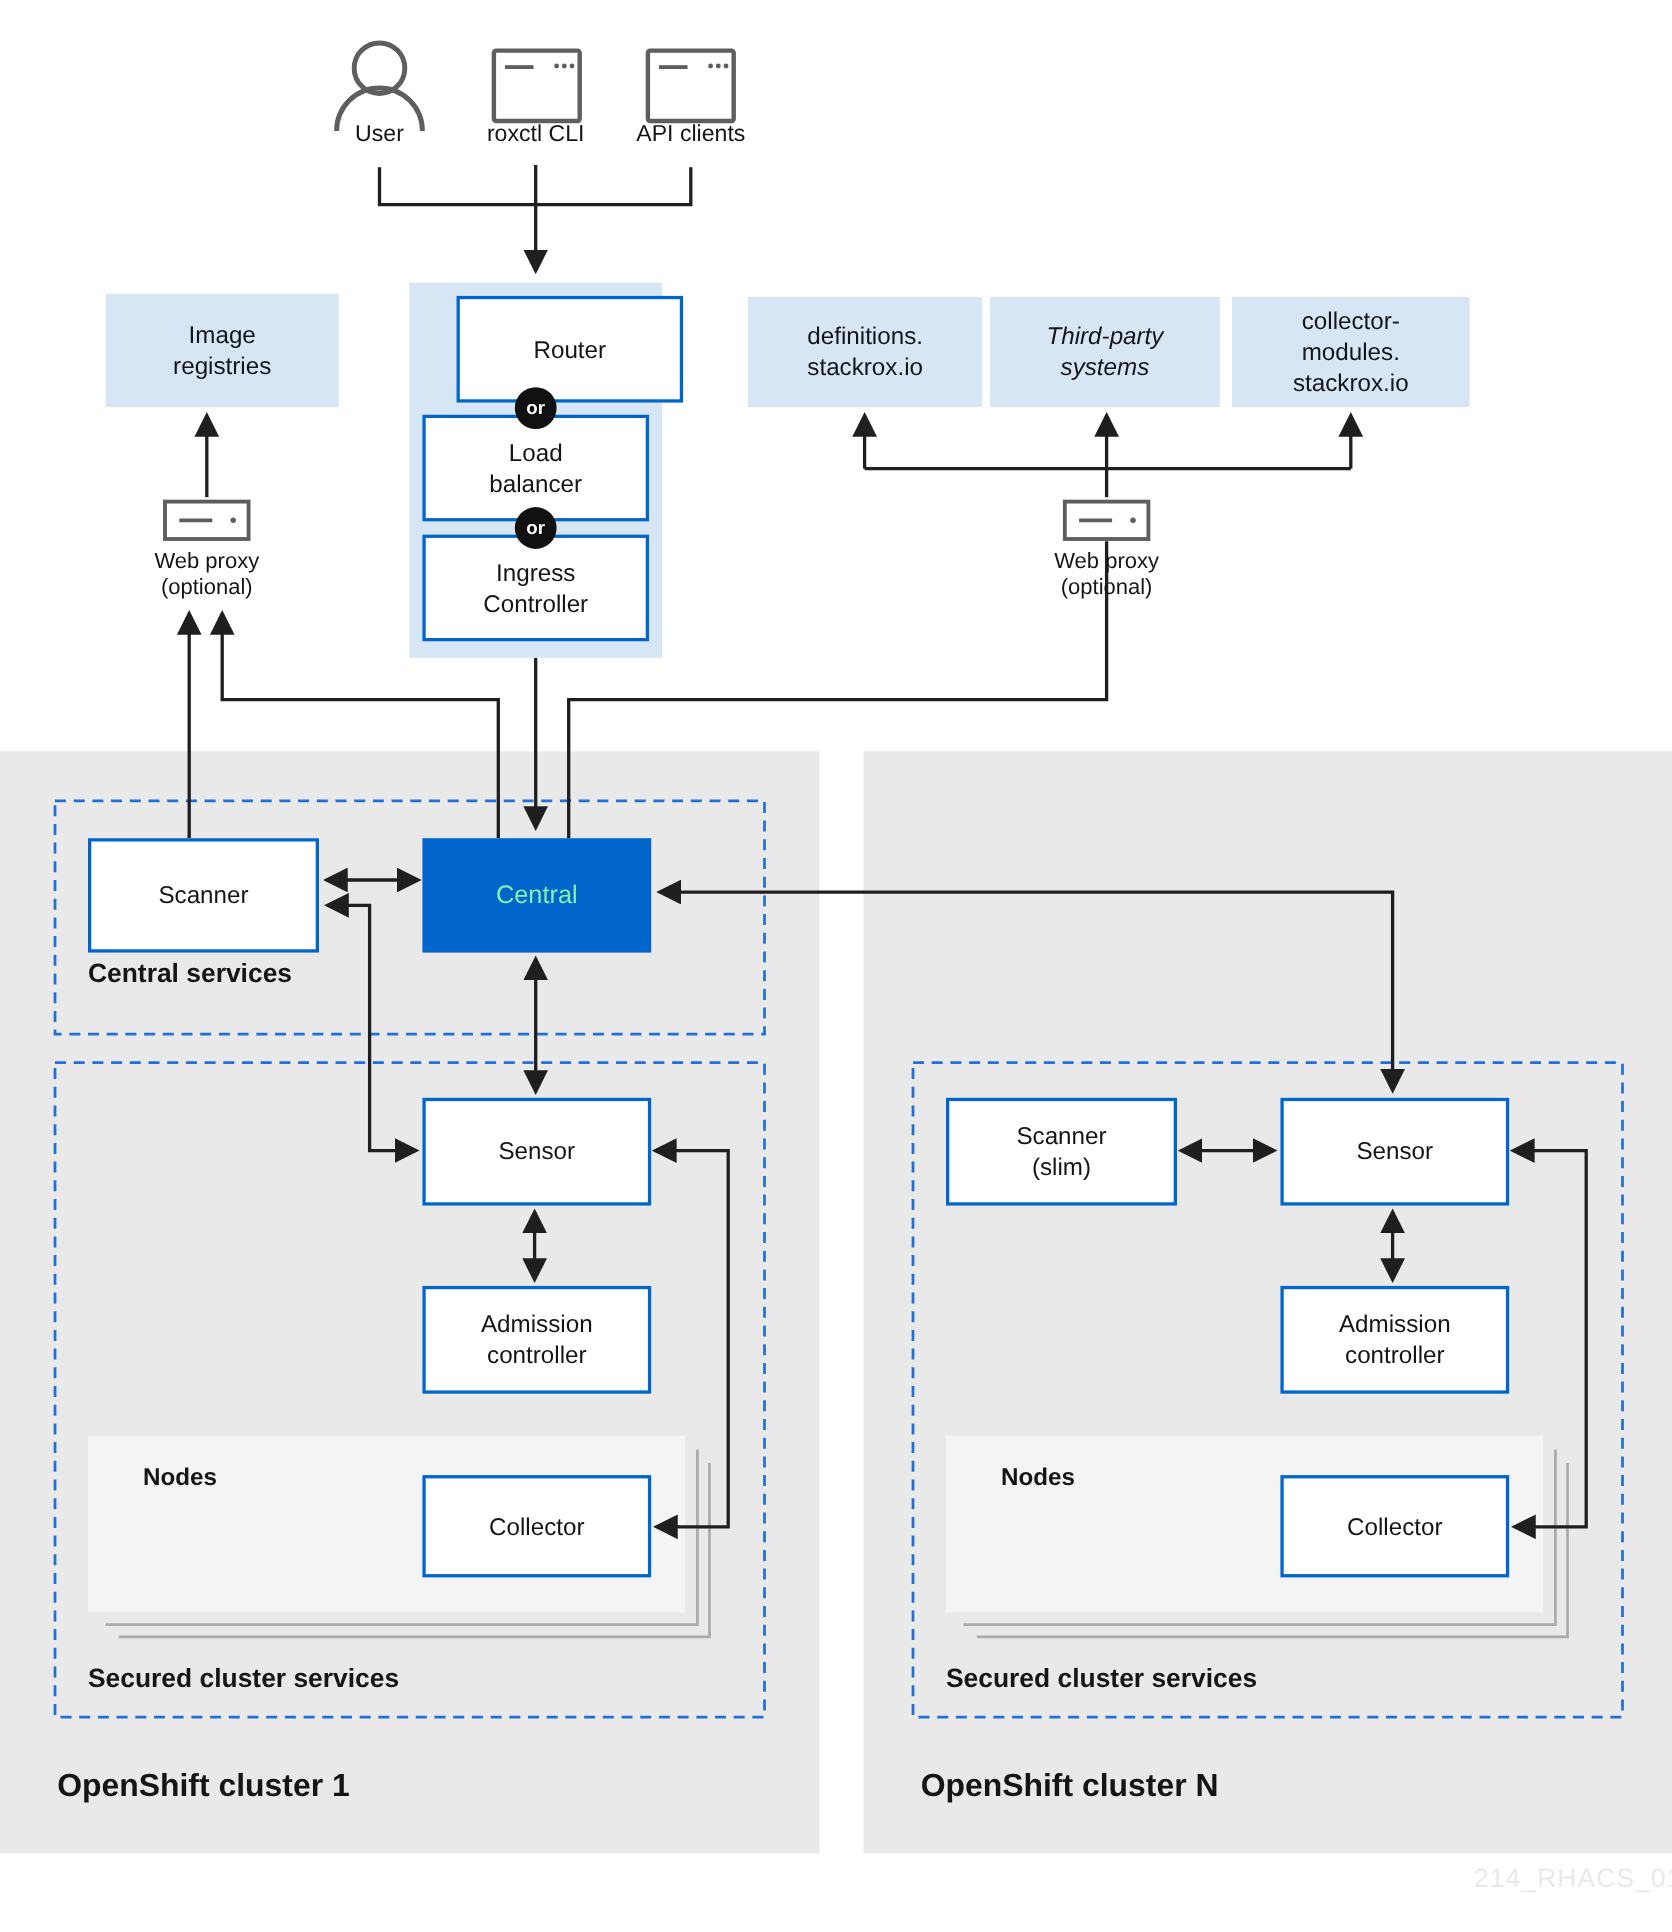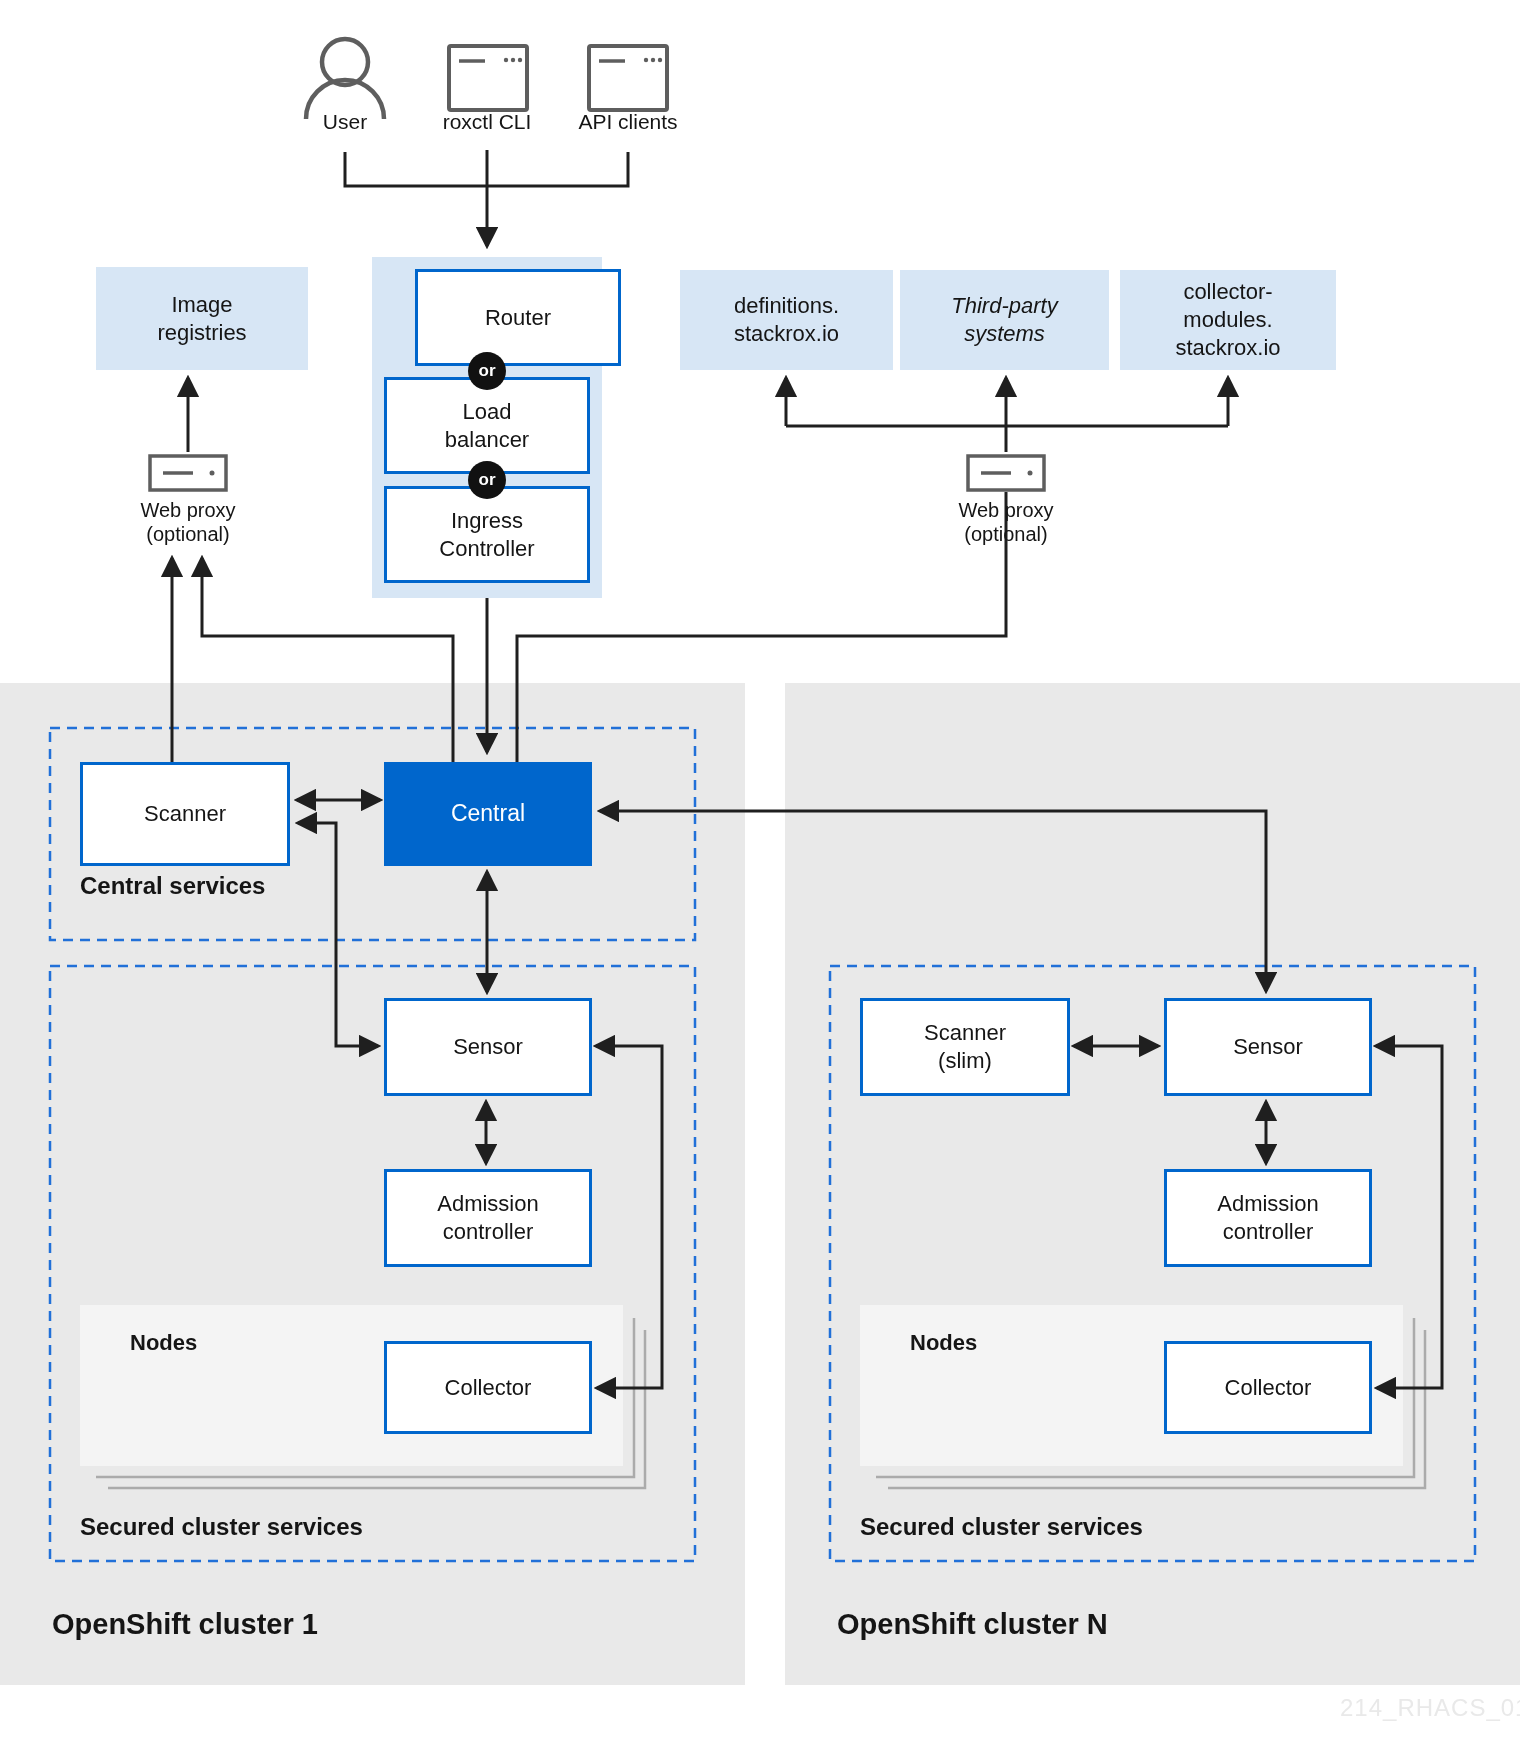--- a/index.html
+++ b/index.html
@@ -33,21 +33,21 @@
   svg.overlay .icon-fill{fill:var(--icon-gray);stroke:none;}
   svg.overlay .icon-box{fill:#ffffff;stroke:var(--icon-gray);}
   #arrowhead path{fill:var(--line-dark);}
   .box{
     position:absolute;display:flex;align-items:center;justify-content:center;
     text-align:center;font-size:22px;line-height:1.27;white-space:pre-line;
     color:var(--text-dark);box-sizing:border-box;
   }
   .blue-border{background:#ffffff;border:3px solid var(--accent-blue);}
   .light-blue{background:var(--light-blue);}
-  .solid-blue{background:var(--accent-blue);color:#ffffff;font-size:23px;}
+  .solid-blue{background:var(--accent-blue);color:#86efac;font-size:23px;}
   #ingress-bg{position:absolute;left:372px;top:257px;width:230px;height:341px;background:var(--light-blue);}
   #box-router{left:384px;top:269px;width:206px;height:97px;margin-left:31px;}
   #box-load-balancer{left:384px;top:377px;width:206px;height:97px;}
   #box-ingress-controller{left:384px;top:486px;width:206px;height:97px;}
   #box-image-registries{left:96px;top:267px;width:212px;height:103px;}
   #box-definitions{left:680px;top:270px;width:213px;height:100px;}
   #box-third-party{left:900px;top:270px;width:209px;height:100px;font-style:italic;}
   #box-collector-modules{left:1120px;top:270px;width:216px;height:100px;}
   #box-scanner{left:80px;top:762px;width:210px;height:104px;}
   #box-central{left:384px;top:762px;width:208px;height:104px;}

